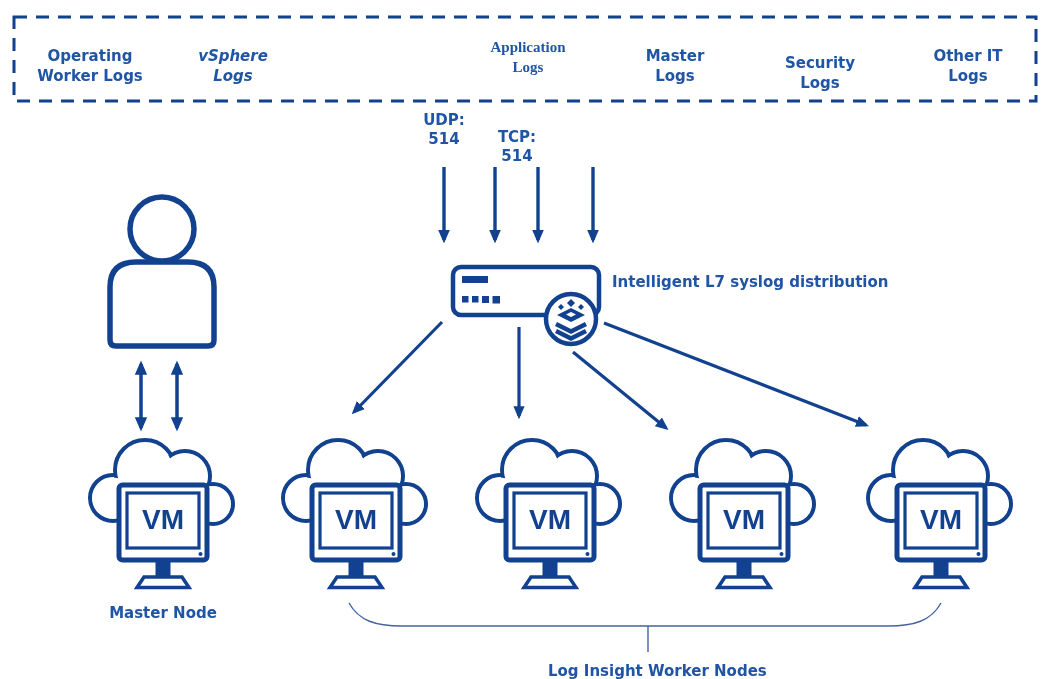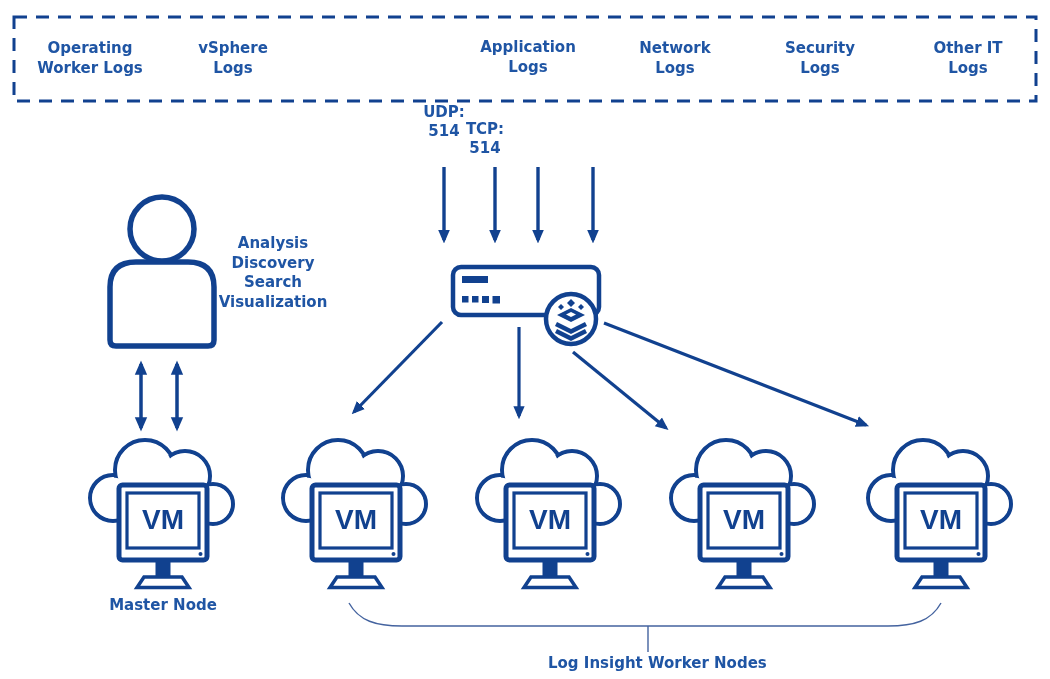--- a/index.html
+++ b/index.html
@@ -9,21 +9,21 @@
   }
   html,body{margin:0;padding:0;background:#fff;}
   #canvas{
     position:relative;width:1050px;height:679px;background:#fff;overflow:hidden;
     font-family:"DejaVu Sans","Liberation Sans",sans-serif;
   }
   .abs{position:absolute;}
   .lbl{
     color:var(--text);
     font-size:15px;font-weight:600;line-height:19.5px;
-    text-align:center;white-space:nowrap;
+    text-align:center;white-space:nowrap;margin-top:8px;
   }
   .lbl span{display:block;}
   .port-label{line-height:18.5px;}
   .note{line-height:20px;}
   svg{display:block;}
   svg text{
     font-family:"Liberation Sans","DejaVu Sans",sans-serif;
     font-weight:bold;fill:var(--navy);
   }
 </style>
@@ -65,46 +65,46 @@
   </svg>
 
   <svg class="abs" style="left:10px;top:13px;" width="1030" height="92">
     <rect x="4" y="4" width="1022" height="84" fill="none" stroke="#11418f" stroke-width="3" stroke-dasharray="13 9"></rect>
   </svg>
 
   <div class="abs lbl" style="left:17px;top:39px;width:146px;">
     <span>Operating</span>
     <span>Worker Logs</span>
   </div>
-  <div class="abs lbl" style="left:160px;top:39px;width:146px;">
+  <div class="abs lbl" style="left:160px;top:39px;width:146px;font-style:italic;">
     <span>vSphere</span>
     <span>Logs</span>
   </div>
-  <div class="abs lbl" style="left:455px;top:38px;width:146px;">
+  <div class="abs lbl" style="left:455px;top:30px;width:146px;font-family:Liberation Serif, serif;">
     <span>Application</span>
     <span>Logs</span>
   </div>
   <div class="abs lbl" style="left:602px;top:39px;width:146px;">
-    <span>Network</span>
+    <span>Master</span>
     <span>Logs</span>
   </div>
-  <div class="abs lbl" style="left:747px;top:39px;width:146px;">
+  <div class="abs lbl" style="left:747px;top:46px;width:146px;">
     <span>Security</span>
     <span>Logs</span>
   </div>
   <div class="abs lbl" style="left:895px;top:39px;width:146px;">
     <span>Other IT</span>
     <span>Logs</span>
   </div>
 
   <div class="abs lbl port-label" style="left:399px;top:103px;width:90px;">
     <span>UDP:</span>
     <span>514</span>
   </div>
-  <div class="abs lbl port-label" style="left:440px;top:120px;width:90px;">
+  <div class="abs lbl port-label" style="left:472px;top:120px;width:90px;">
     <span>TCP:</span>
     <span>514</span>
   </div>
 
   <svg class="abs" style="left:0;top:0;" width="1050" height="679">
     <g stroke="#11418f" stroke-width="3.4" fill="none">
       <line x1="444" y1="167" x2="444" y2="240" marker-end="url(#ah)"></line>
       <line x1="495" y1="167" x2="495" y2="240" marker-end="url(#ah)"></line>
       <line x1="538" y1="167" x2="538" y2="240" marker-end="url(#ah)"></line>
       <line x1="593" y1="167" x2="593" y2="240" marker-end="url(#ah)"></line>
@@ -123,26 +123,20 @@
       <path d="M 349,603 C 359,621 376,626 402,626 L 888,626 C 914,626 931,621 941,603"></path>
       <line x1="648" y1="626" x2="648" y2="652"></line>
     </g>
   </svg>
 
   <svg class="abs" style="left:100px;top:188px;" width="125" height="162" viewBox="0 0 125 162">
     <circle cx="62" cy="41" r="32" fill="#ffffff" stroke="#11418f" stroke-width="5.5"></circle>
     <path d="M 10,152 L 10,99 Q 10,74 36,74 L 88,74 Q 114,74 114,99 L 114,152 Q 114,158 108,158 L 16,158 Q 10,158 10,152 Z" fill="#ffffff" stroke="#11418f" stroke-width="5.5"></path>
   </svg>
 
-  <div class="abs lbl" style="left:203px;top:234px;width:140px;line-height:19.7px;">
-    <span>Analysis</span>
-    <span>Discovery</span>
-    <span>Search</span>
-    <span>Visualization</span>
-  </div>
 
   <svg class="abs" style="left:448px;top:262px;" width="156" height="90" viewBox="0 0 156 90">
     <rect x="5" y="5" width="146" height="48" rx="8" fill="#ffffff" stroke="#11418f" stroke-width="4.5"></rect>
     <rect x="14" y="14" width="26" height="7" fill="#11418f"></rect>
     <g fill="#11418f">
       <rect x="14" y="34" width="6.5" height="6.5"></rect>
       <rect x="24" y="34" width="6.5" height="6.5"></rect>
       <rect x="34" y="34" width="7" height="7"></rect>
       <rect x="44.5" y="34" width="7.5" height="7.5"></rect>
     </g>
@@ -156,20 +150,21 @@
       </g>
       <path d="M 0,-7 L 5,-4.5 L 0,-2 L -5,-4.5 Z" fill="#ffffff"></path>
       <g stroke="#11418f" stroke-width="4.5" fill="none">
         <path d="M -15,5 L 0,12.5 L 15,5"></path>
         <path d="M -15,12 L 0,19.5 L 15,12"></path>
       </g>
     </g>
   </svg>
 
   <div class="abs lbl note" style="left:612px;top:264px;width:242px;">
+    <span>Intelligent L7 syslog distribution</span>
   </div>
 
   <svg class="abs" style="left:87px;top:436px;" width="160" height="154" viewBox="0 0 160 154">
     <use href="#cloudvm-shape"></use>
     <text x="76" y="93" font-size="28" text-anchor="middle">VM</text>
   </svg>
 
   <svg class="abs" style="left:280px;top:436px;" width="160" height="154" viewBox="0 0 160 154">
     <use href="#cloudvm-shape"></use>
     <text x="76" y="93" font-size="28" text-anchor="middle">VM</text>

